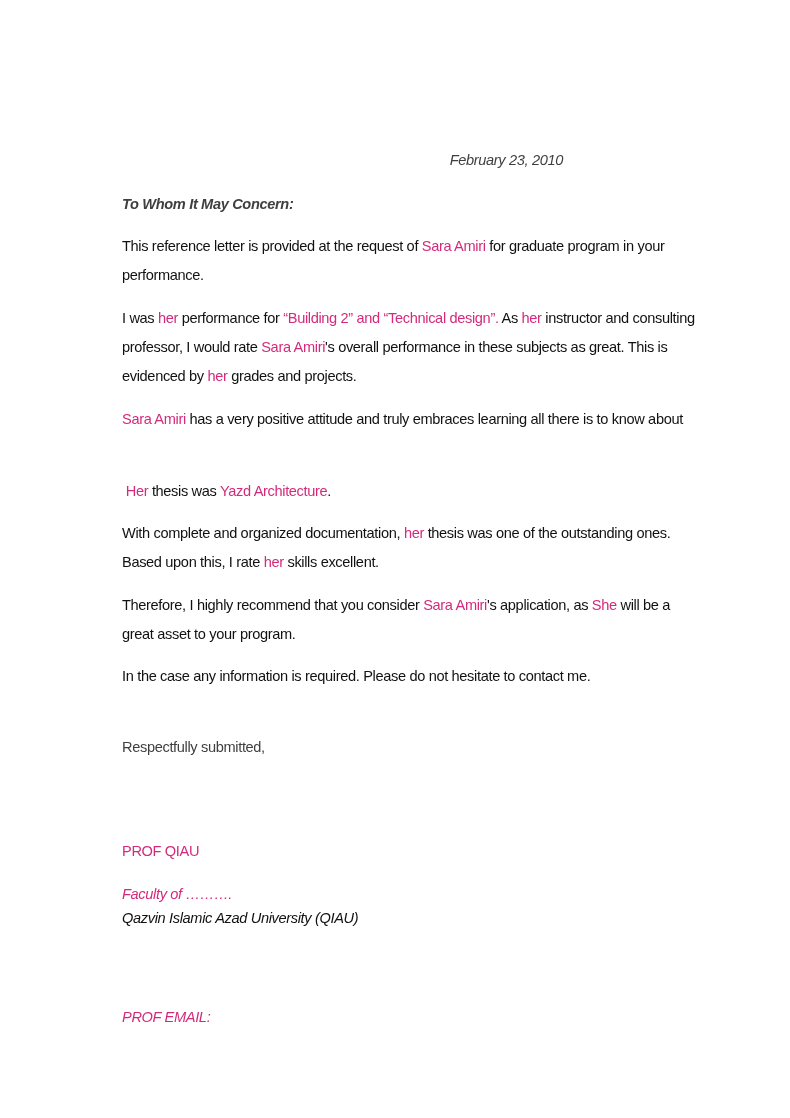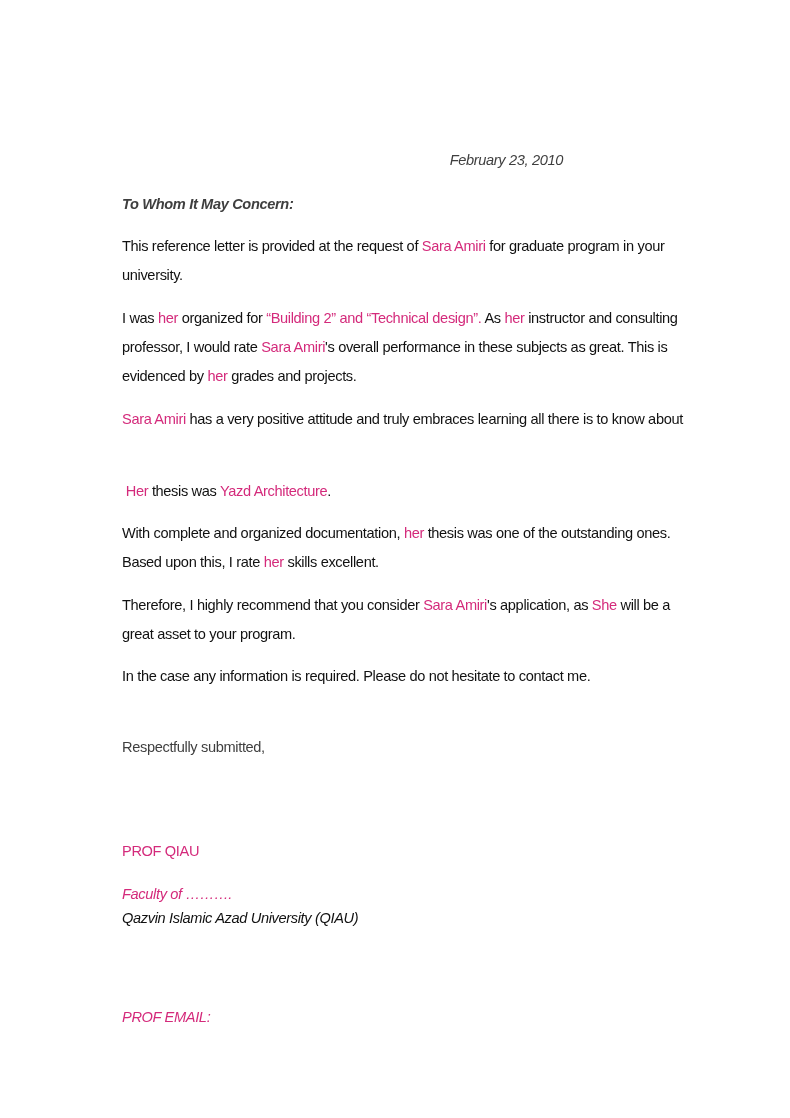--- a/index.html
+++ b/index.html
@@ -15,23 +15,23 @@
   </style>
 </head>
 <body>
 
 <div class="page">
   <div class="date">February 23, 2010</div>
 
   <div class="line it bold gray" style="top:196px">To Whom It May Concern:</div>
 
   <div class="line" style="top:238px"><span>This reference letter is provided at the request of </span><span class="hl">Sara Amiri</span><span> for graduate program in your</span></div>
-  <div class="line" style="top:267px">university.</div>
+  <div class="line" style="top:267px">performance.</div>
 
-  <div class="line" style="top:310px"><span>I was </span><span class="hl">her</span><span> organized for </span><span class="hl">“Building 2” and “Technical design”.</span><span> As </span><span class="hl">her</span><span> instructor and consulting</span></div>
+  <div class="line" style="top:310px"><span>I was </span><span class="hl">her</span><span> performance for </span><span class="hl">“Building 2” and “Technical design”.</span><span> As </span><span class="hl">her</span><span> instructor and consulting</span></div>
   <div class="line" style="top:339px"><span>professor, I would rate </span><span class="hl">Sara Amiri</span><span>'s overall performance in these subjects as great. This is</span></div>
   <div class="line" style="top:368px"><span>evidenced by </span><span class="hl">her</span><span> grades and projects.</span></div>
 
   <div class="line" style="top:411px"><span class="hl">Sara Amiri</span><span> has a very positive attitude and truly embraces learning all there is to know about</span></div>
 
   <div class="line" style="top:483px; white-space:pre"><span class="hl"> Her</span><span> thesis was </span><span class="hl">Yazd Architecture</span><span>.</span></div>
 
   <div class="line" style="top:525px"><span>With complete and organized documentation, </span><span class="hl">her</span><span> thesis was one of the outstanding ones.</span></div>
   <div class="line" style="top:554px"><span>Based upon this, I rate </span><span class="hl">her</span><span> skills excellent.</span></div>
 

